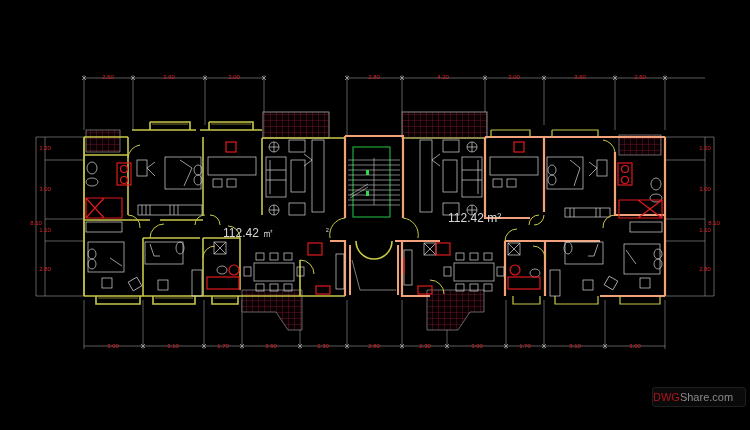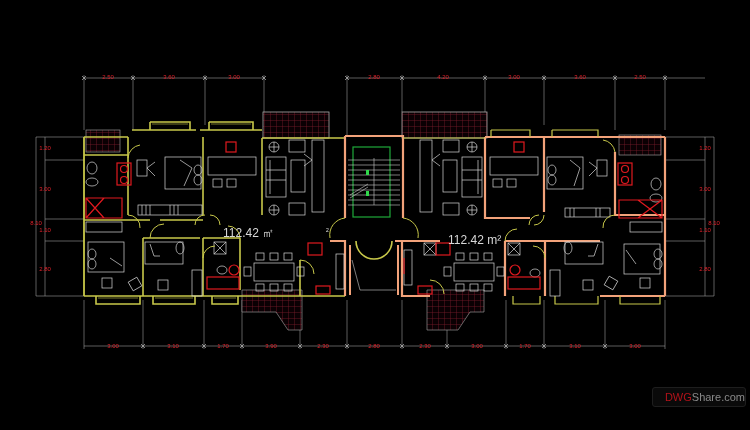--- a/index.html
+++ b/index.html
@@ -1,21 +1,21 @@
 <!DOCTYPE html>
 <html><head>
 <meta charset="utf-8">
 <style>
   html, body { margin:0; padding:0; background:#000; }
   body { width:750px; height:430px; overflow:hidden; position:relative; font-family:"Liberation Sans", sans-serif; }
   #canvas { position:absolute; left:0; top:0; width:750px; height:430px; }
   .dimtxt { position:absolute; color:#e0212a; font-size:6px; font-family:"Liberation Sans", sans-serif; white-space:nowrap; transform:translate(-50%,-50%); }
   .area { position:absolute; color:#d8d8d8; font-size:12px; font-family:"Liberation Sans", sans-serif; white-space:nowrap; }
   .smalltxt { position:absolute; color:#e8e8e8; font-size:5px; font-family:"Liberation Sans", sans-serif; }
-  .wm { position:absolute; left:652px; top:387px; width:92px; height:18px; background:#0a0a0a; border:1px solid #1e1e1e; border-radius:3px; font-size:11px; line-height:18px; text-align:right; font-family:"Liberation Sans", sans-serif; }
+  .wm { position:absolute; left:652px; top:387px; width:92px; height:18px; background:#0a0a0a; border:1px solid #1e1e1e; border-radius:3px; font-size:11px; line-height:18px; text-align:left; font-family:"Liberation Sans", sans-serif; }
   .wm .a { color:#b3131a; }
   .wm .b { color:#8a8a8a; }
 </style>
 </head>
 <body>
 
 <svg id="canvas" width="750" height="430" viewBox="0 0 750 430" xmlns="http://www.w3.org/2000/svg">
   <defs>
     <pattern id="hatch" width="6" height="6" patternUnits="userSpaceOnUse">
       <rect width="6" height="6" fill="#0a0003"></rect>
@@ -336,18 +336,18 @@
 </div>
 <div>
   <span class="dimtxt" style="left:705px;top:148px">1.20</span>
   <span class="dimtxt" style="left:705px;top:189px">3.00</span>
   <span class="dimtxt" style="left:705px;top:230px">1.10</span>
   <span class="dimtxt" style="left:705px;top:269px">2.80</span>
   <span class="dimtxt" style="left:714px;top:223px">8.10</span>
 </div>
 
 <span class="area" style="left:223px;top:225px">112.42 ㎡</span>
-<span class="area" style="left:448px;top:233px">112.42 m²</span>
+<span class="area" style="left:448px;top:211px">112.42 m²</span>
 <span class="smalltxt" style="left:326px;top:227px">2</span>
 
 <div class="wm">
   <span class="a">DWG</span><span class="b">Share.com</span>
 </div>
 
 </body></html>

